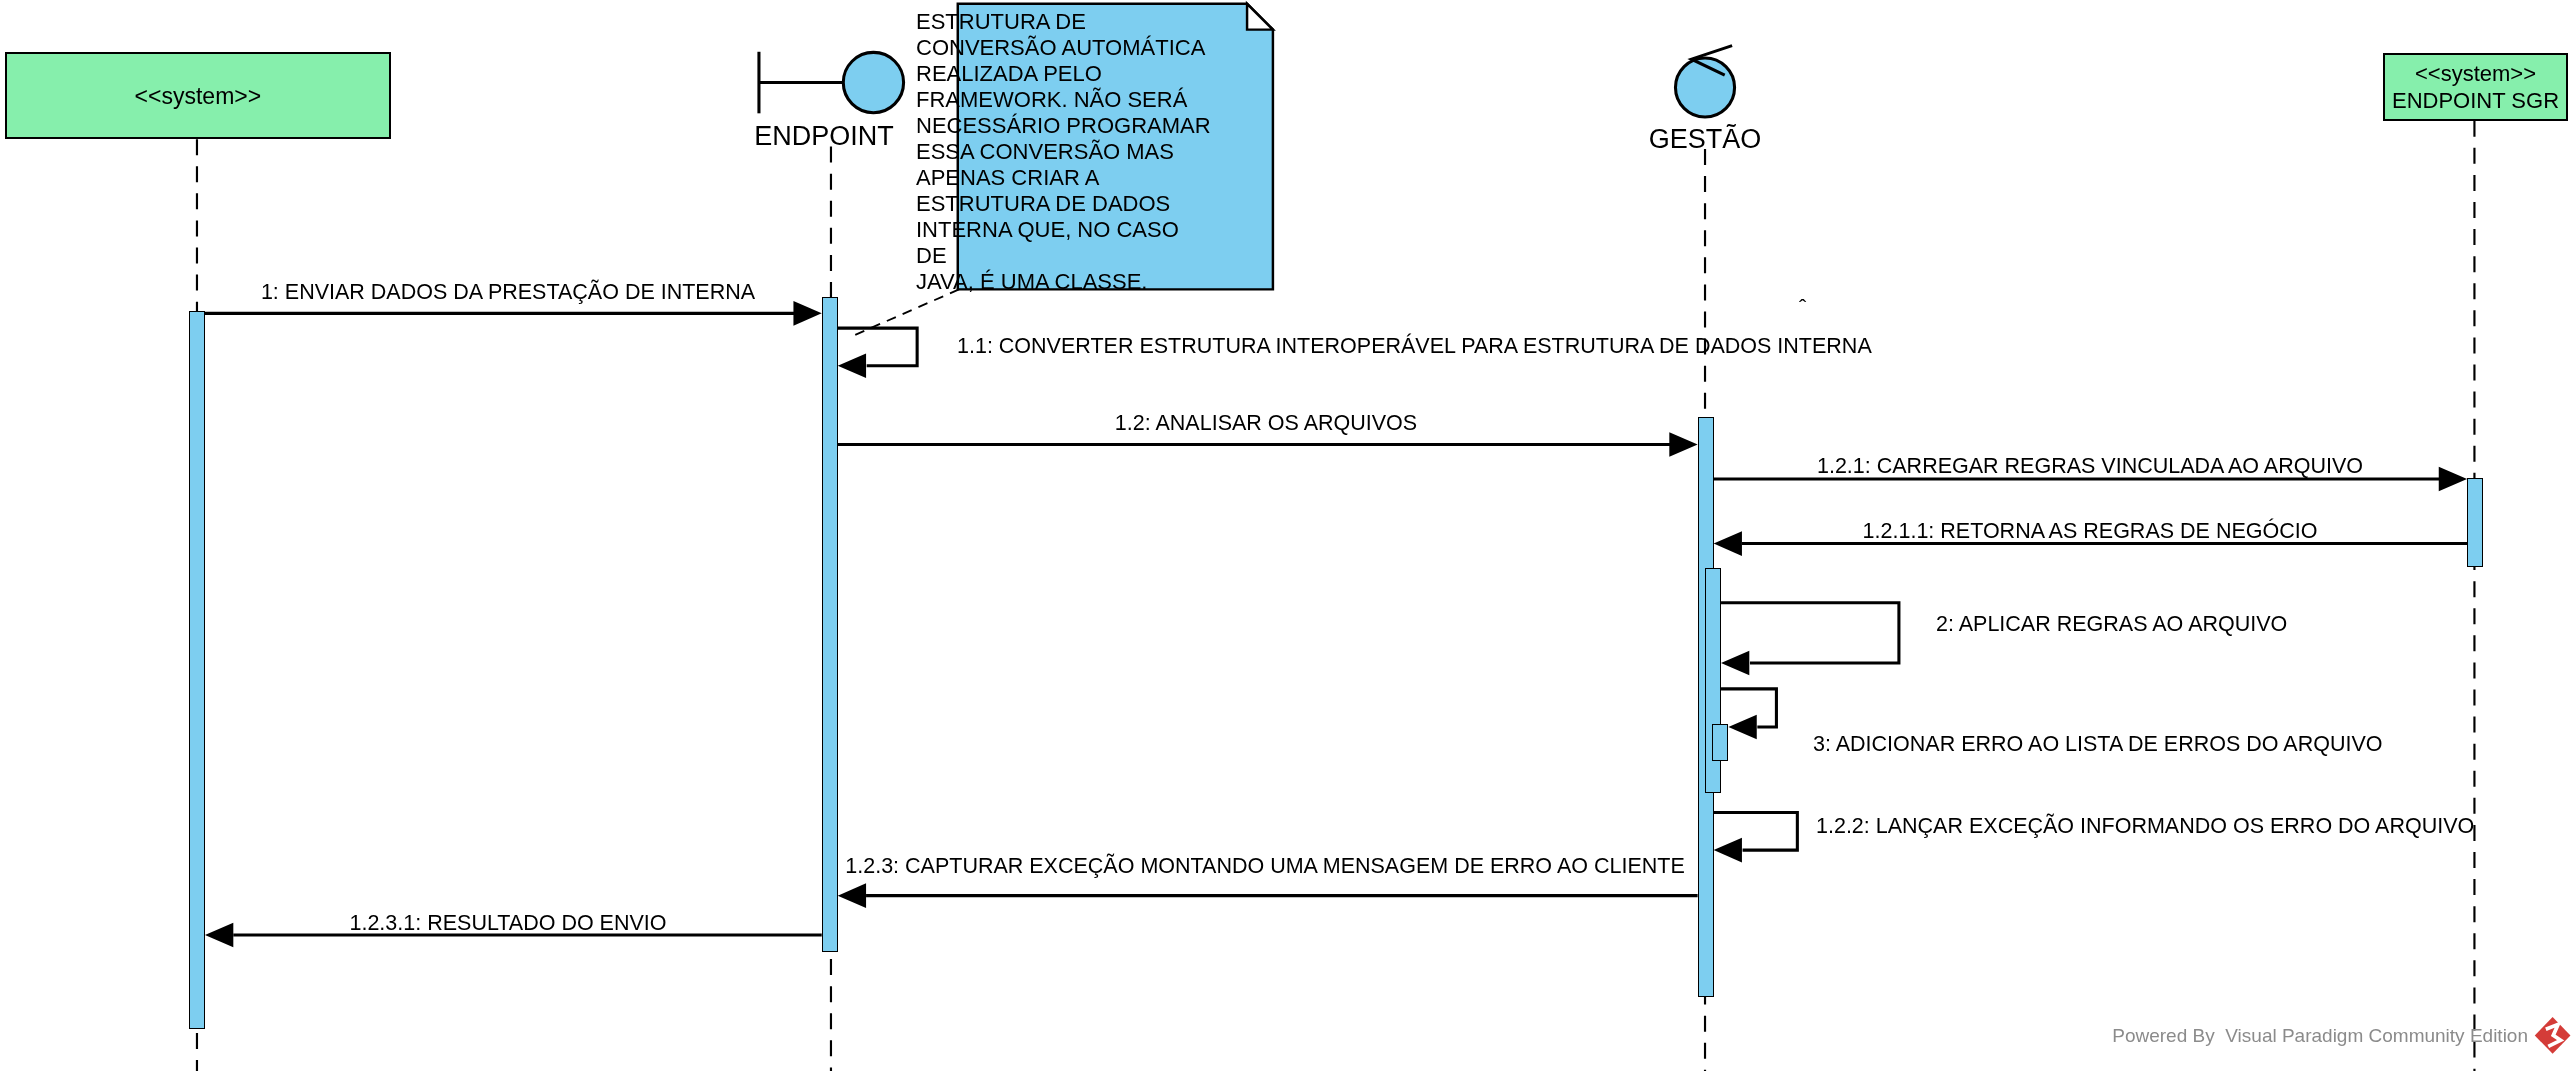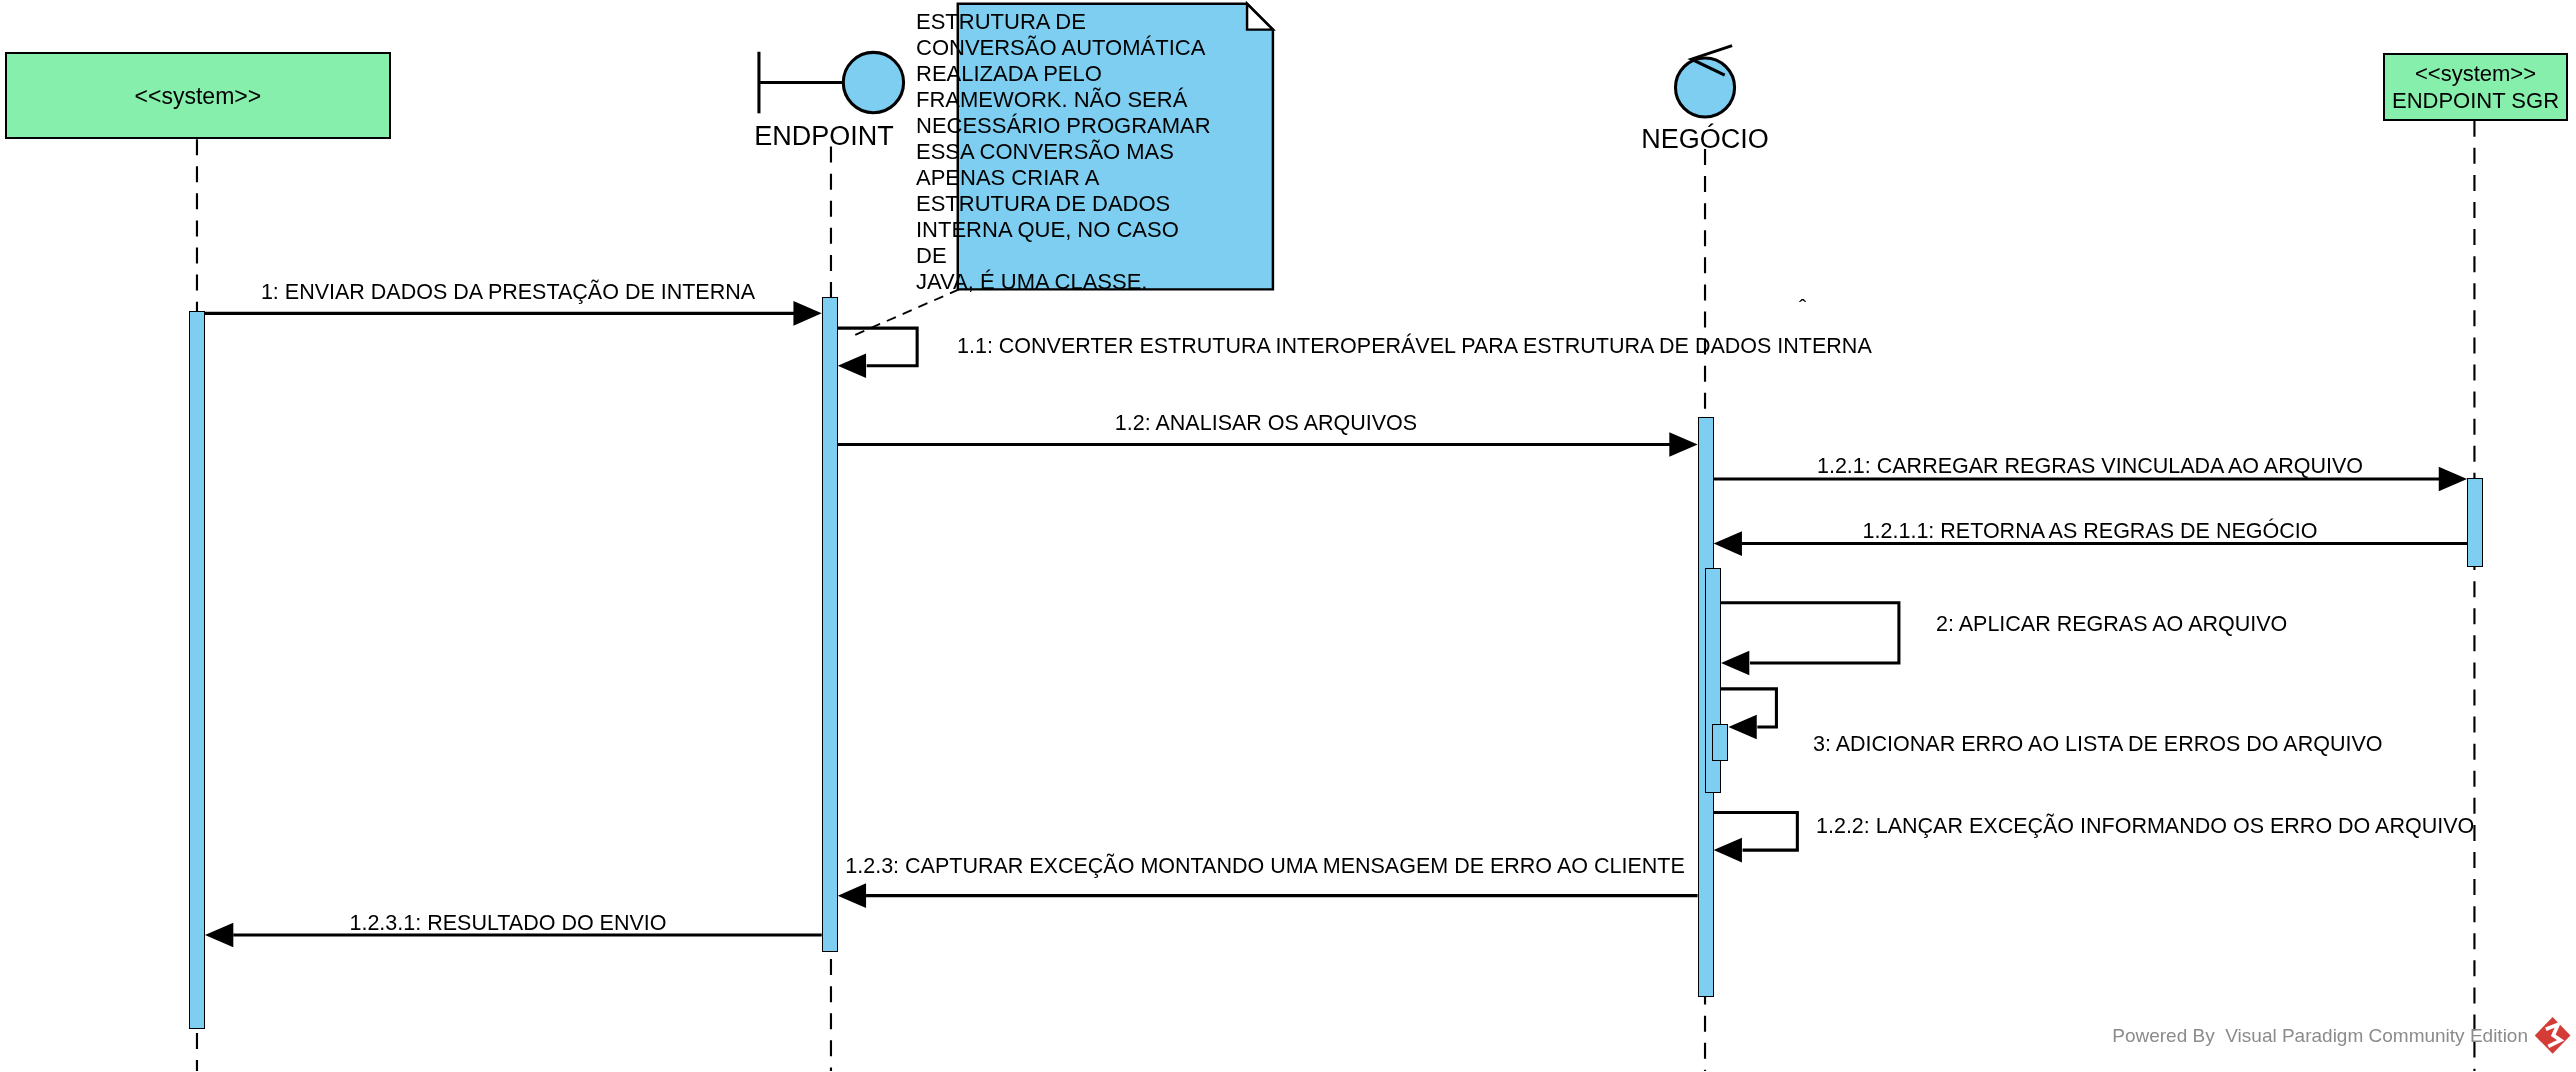--- a/index.html
+++ b/index.html
@@ -49,21 +49,21 @@
 
   <div class="box" style="left:4.9px;top:52px;width:386px;height:87px;">
     <div>&lt;&lt;system&gt;&gt;</div>
   </div>
   <div class="box" style="left:2383px;top:53px;width:185px;height:68px;font-size:22px;line-height:27px;">
     <div>&lt;&lt;system&gt;&gt;</div>
     <div>ENDPOINT SGR</div>
   </div>
 
   <div class="llabel" style="left:824px;top:121px;">ENDPOINT</div>
-  <div class="llabel" style="left:1705px;top:124px;">NEGÓCIO</div>
+  <div class="llabel" style="left:1705px;top:124px;">GESTÃO</div>
 
   <div class="notetext">ESTRUTURA DE
 CONVERSÃO AUTOMÁTICA
 REALIZADA PELO
 FRAMEWORK. NÃO SERÁ
 NECESSÁRIO PROGRAMAR
 ESSA CONVERSÃO MAS
 APENAS CRIAR A
 ESTRUTURA DE DADOS
 INTERNA QUE, NO CASO DE

